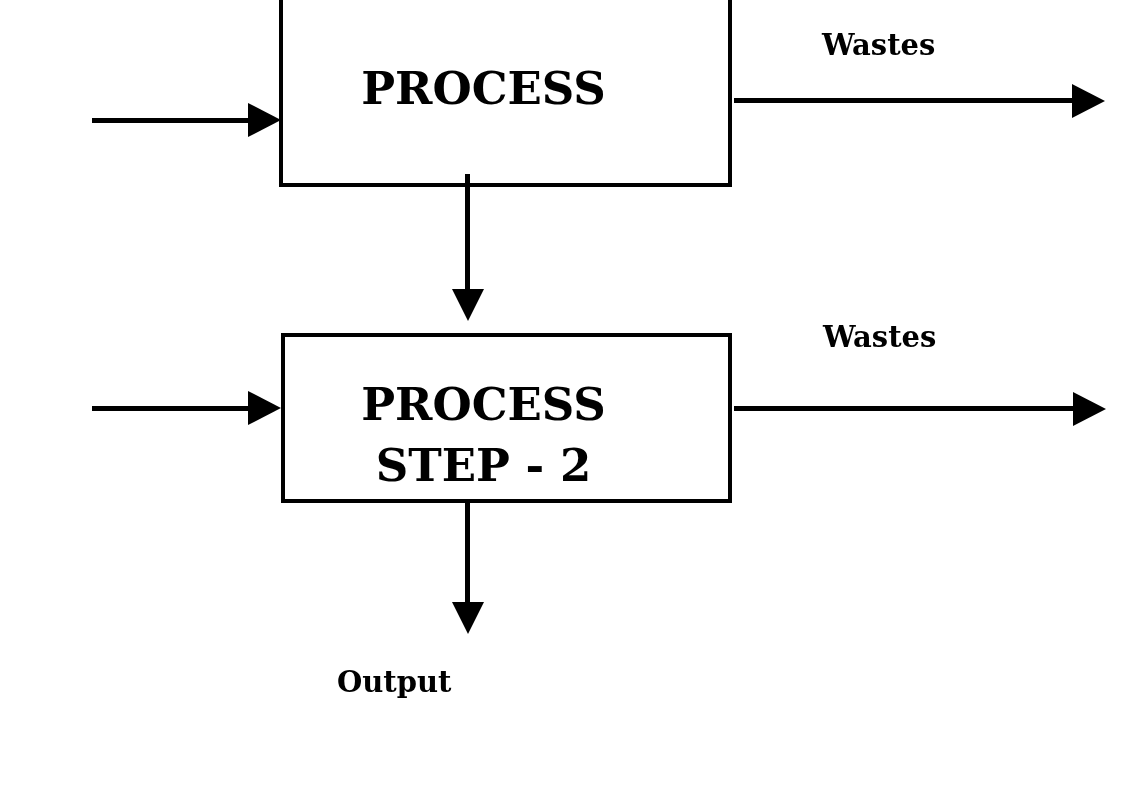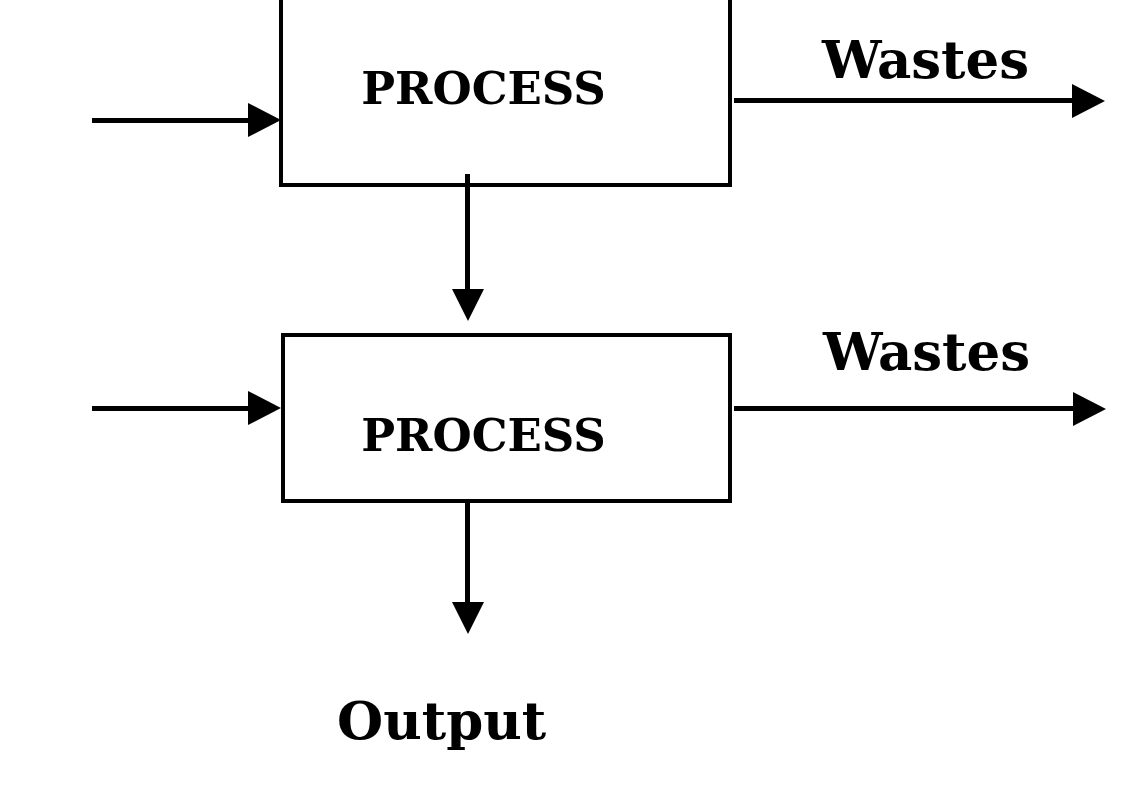--- a/index.html
+++ b/index.html
@@ -62,29 +62,29 @@
   }
   .head-down {
     position: absolute;
     width: 0; height: 0;
     border-left: 16px solid transparent;
     border-right: 16px solid transparent;
     border-top: 32px solid var(--line-color);
   }
   .edge-label {
     position: absolute;
-    font-size: 53px;
+    font-size: 29px;
     line-height: 1.15;
-    text-align: right;
+    text-align: left;
     width: 200px;
     white-space: nowrap;
   }
   #label-wastes-top  { left: 822px; top: 29px;  }
   #label-wastes-bottom { left: 823px; top: 321px; }
-  #label-output { left: 337px; top: 666px; margin-top: 24px; }
+  #label-output { left: 337px; top: 666px; }
 
   
   #in1-line { left: 92px;  top: 118px; width: 160px; height: 5px; }
   #in1-head { left: 248px; top: 103px; }
   
   #w1-line  { left: 734px; top: 98px;  width: 342px; height: 5px; }
   #w1-head  { left: 1072px; top: 84px; }
   
   #v1-line  { left: 465px; top: 174px; width: 5px; height: 120px; }
   #v1-head  { left: 452px; top: 289px; }
@@ -105,20 +105,21 @@
 
   <div class="node-box" id="box-step1">
     <div class="box-label">
       <div>PROCESS</div>
     </div>
   </div>
 
   <div class="node-box" id="box-step2">
     <div class="box-label">
       <div>PROCESS</div>
+      <div>STEP - 2</div>
     </div>
   </div>
 
   <div>
     <div class="hline" id="in1-line"></div>
     <div class="head-right" id="in1-head"></div>
   </div>
 
   <div>
     <div class="hline" id="w1-line"></div>

